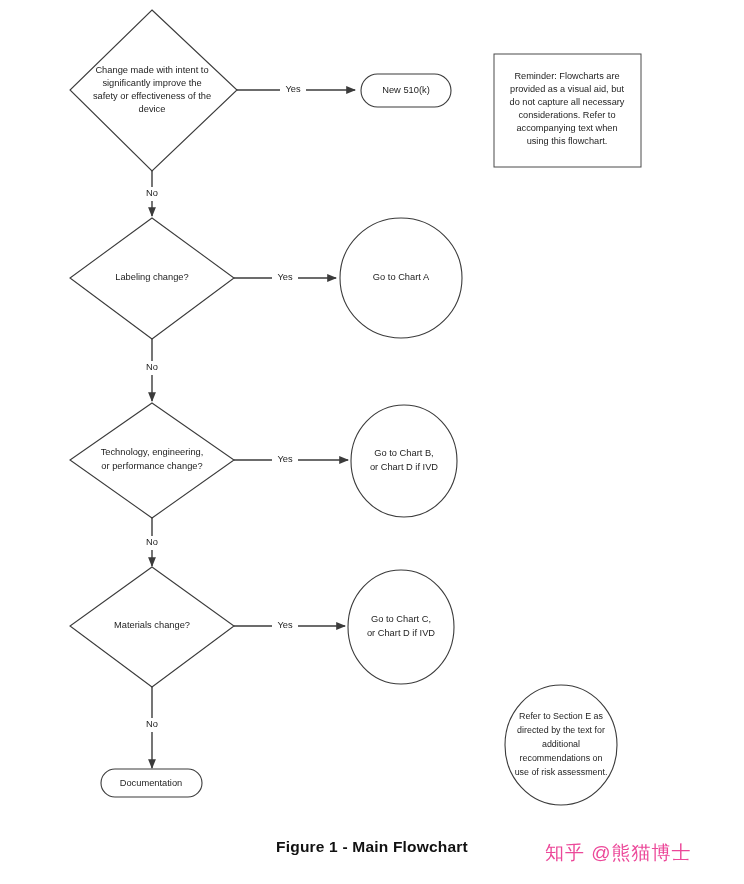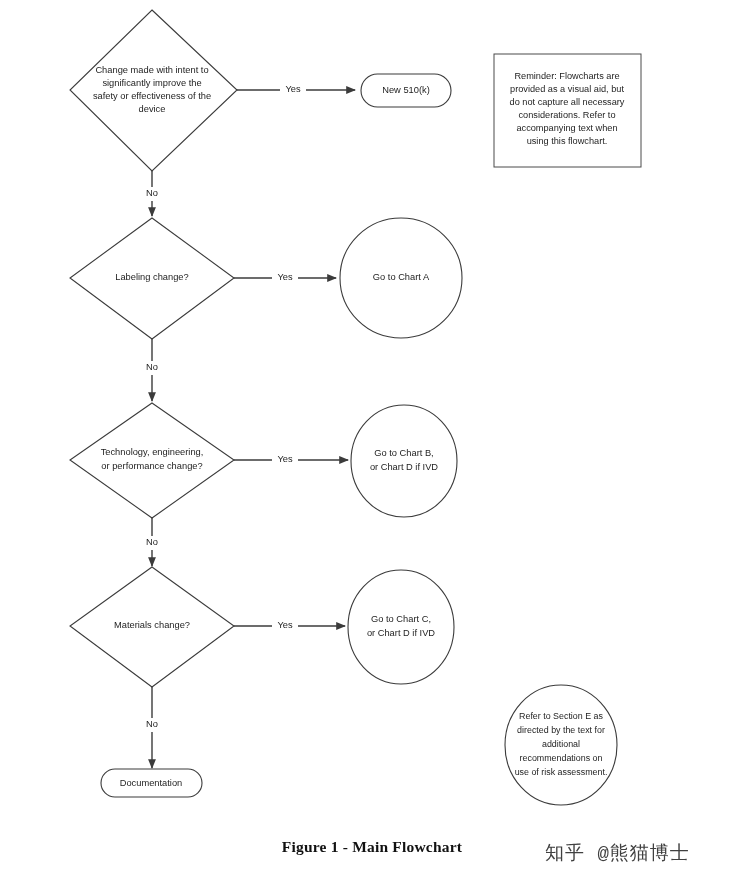--- a/index.html
+++ b/index.html
@@ -67,33 +67,33 @@
     font-size: 9.2px;
     fill: #1d1d1d;
     text-anchor: middle;
   }
   .caption {
     position: absolute;
     left: 0;
     top: 838px;
     width: 744px;
     text-align: center;
-    font-family: Liberation Serif, serif;
+    font-family: Liberation Sans, sans-serif;
     font-weight: bold;
     font-size: 15.5px;
     color: #111111;
     letter-spacing: 0.2px;
   }
   .watermark {
     position: absolute;
     left: 545px;
     top: 840px;
-    font-family: Liberation Mono, monospace;
+    font-family: Liberation Sans, sans-serif;
     font-size: 19px;
-    color: #404040;
+    color: #ec4899;
     white-space: nowrap;
     letter-spacing: 1px;
   }
 </style>
 </head>
 <body>
 
 <div id="flow-root">
   <svg class="flow" viewBox="0 0 744 884" xmlns="http://www.w3.org/2000/svg">
     <defs>

